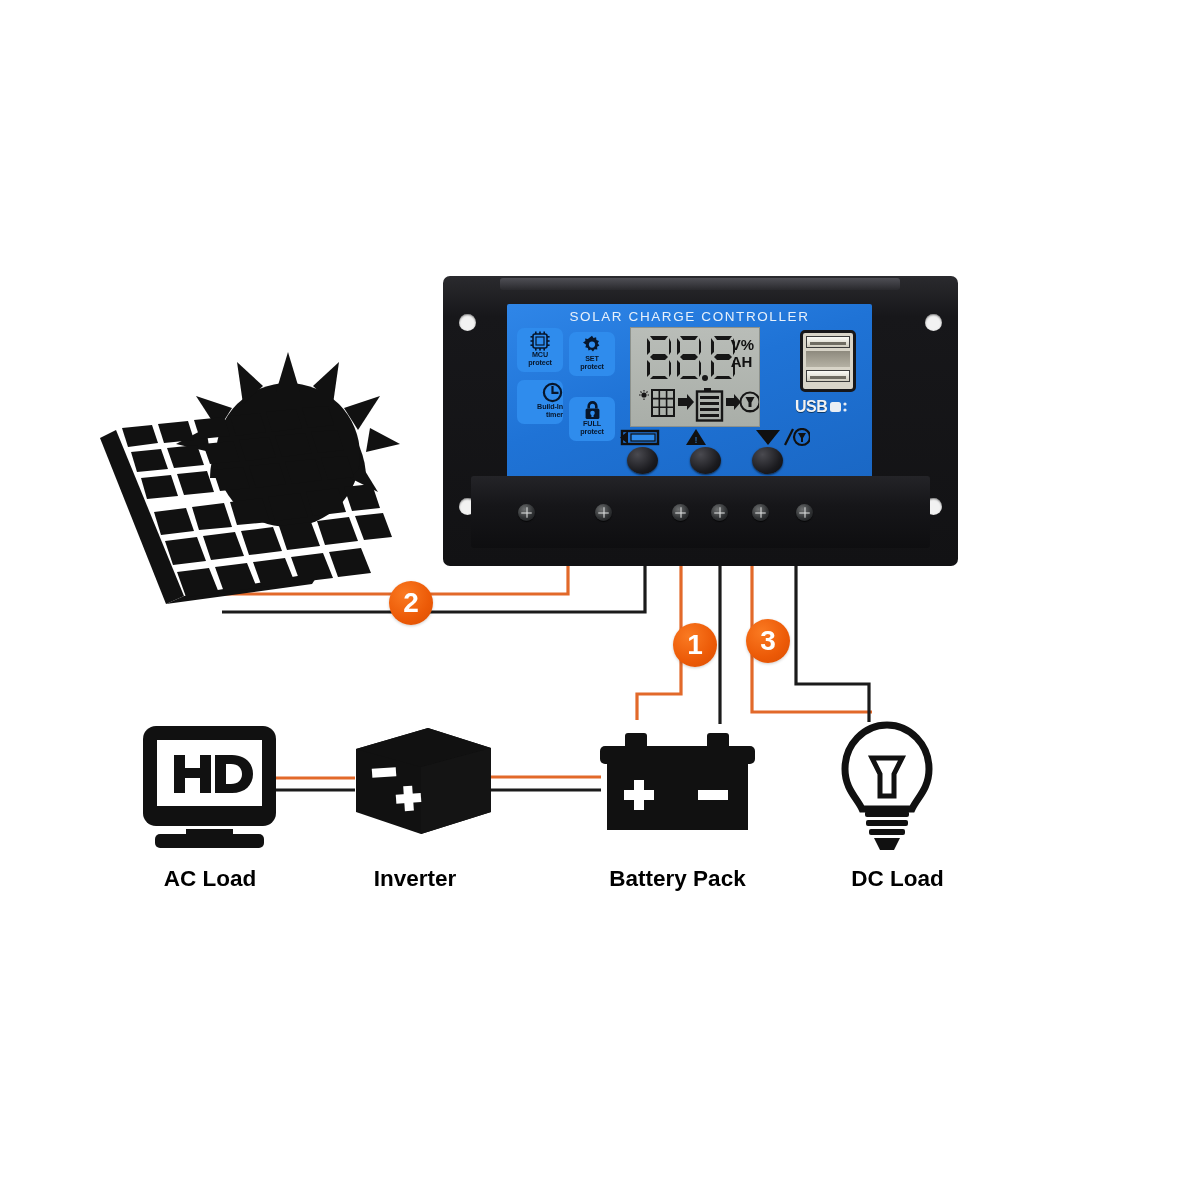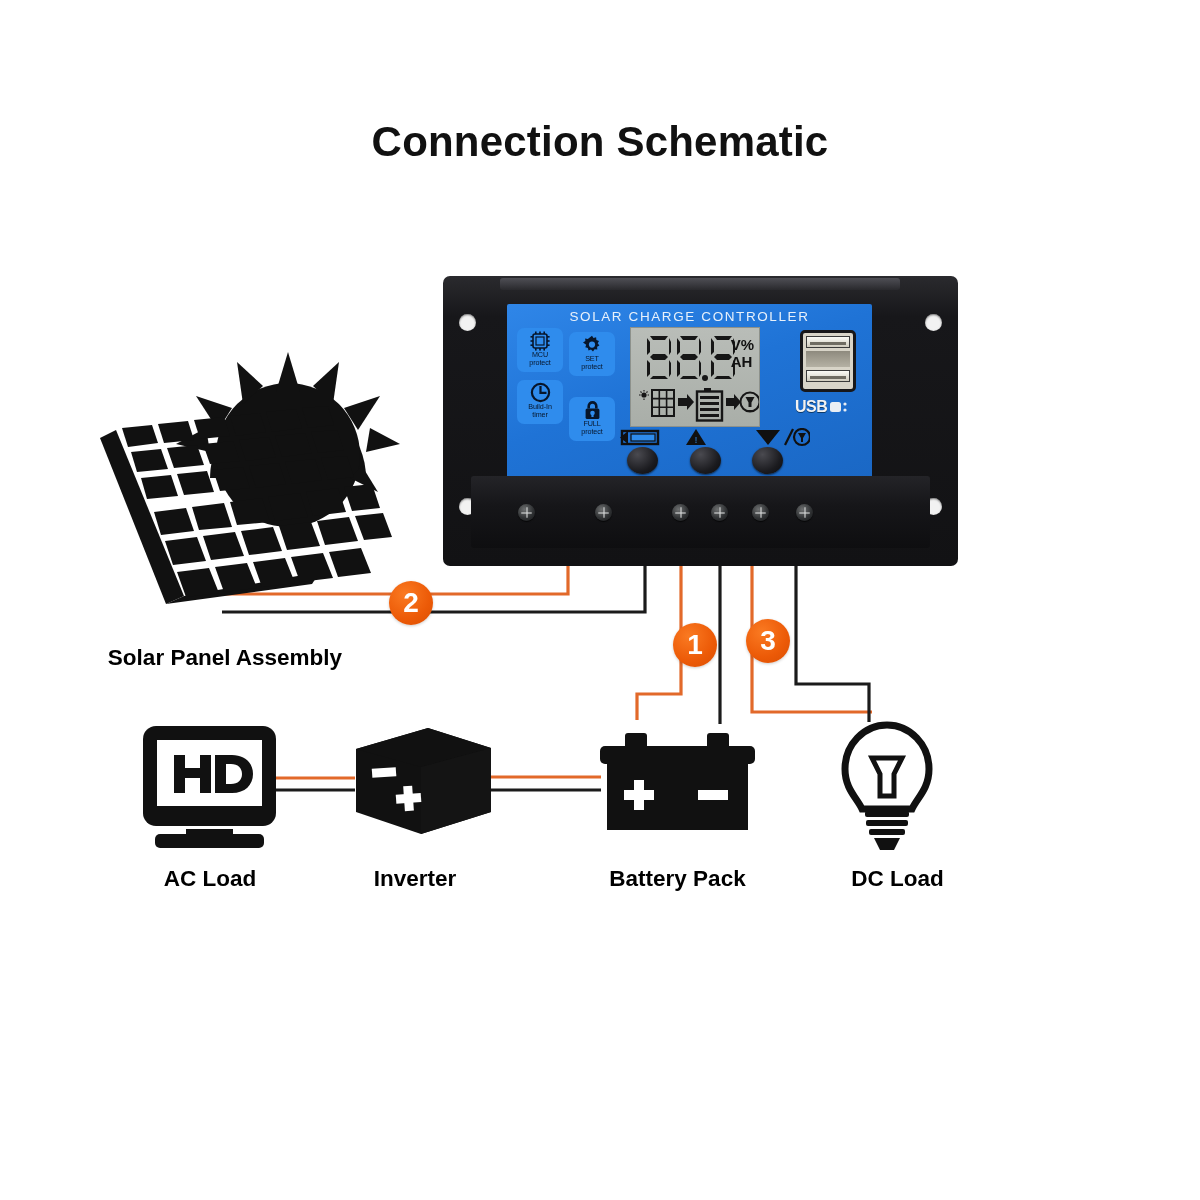--- a/index.html
+++ b/index.html
@@ -32,24 +32,24 @@
              border-radius:2px;}
   .brand{position:absolute;left:0;top:5px;width:365px;text-align:center;
          color:#e8f1fb;font-size:13.5px;letter-spacing:1.6px;}
 
   
   .badge{position:absolute;width:46px;height:44px;border-radius:7px;
          background:#2f8ced;display:flex;flex-direction:column;
          align-items:center;justify-content:flex-start;padding-top:2px;
          box-sizing:border-box;}
   .badge .bico{height:21px;display:flex;align-items:center;justify-content:center;}
-  .badge .btxt{font-size:7.2px;font-weight:normal;line-height:8.2px;color:#07162b;
+  .badge .btxt{font-size:7.2px;font-weight:bold;line-height:8.2px;color:#07162b;
          text-align:center;letter-spacing:-.1px;}
   .bg1{left:10px;top:24px;} .bg2{left:62px;top:28px;}
-  .bg3{left:10px;top:76px;} .bg4{left:62px;top:76px;margin-top:17px;}
+  .bg3{left:10px;top:76px;align-items:flex-end;} .bg4{left:62px;top:76px;margin-top:17px;}
 
   
   .lcd{position:absolute;left:123px;top:23px;width:128px;height:98px;
        background:linear-gradient(#b9bdb8,#a9aea8);border:1px solid #8d918b;}
   .lcd-units{position:absolute;right:5px;top:8px;font-size:15px;font-weight:bold;
        line-height:17px;color:#111;font-family:"Liberation Sans",sans-serif;}
 
   
   .btn-knob{position:absolute;width:31px;height:27px;border-radius:50%;
        background:radial-gradient(ellipse at 34% 28%,#4a4a50,#1b1b1f 62%,#0b0b0d);
@@ -91,21 +91,20 @@
 
   
   .dev-label{position:absolute;font-size:22.5px;font-weight:bold;color:#000;
        text-align:center;white-space:nowrap;}
 </style>
 </head>
 <body>
 
 <div id="stage">
 
-  <div class="title">Connection Schematic</div>
 
   <svg class="layer" viewBox="0 0 1200 1200">
     <g fill="none" stroke-width="3.2">
 
       <path stroke="#e2692a" d="M222,594 H568 V566"></path>
       <path stroke="#1b1b1b" d="M222,612 H645 V566"></path>
 
       <path stroke="#e2692a" d="M681,566 V694 H637 V720"></path>
 
       <path stroke="#1b1b1b" d="M720,566 V724"></path>
@@ -449,19 +448,18 @@
       <div class="screw" style="left:240px;top:28px"></div>
       <div class="screw" style="left:281px;top:28px"></div>
       <div class="screw" style="left:325px;top:28px"></div>
     </div>
   </div>
 
   <div class="marker" style="left:389px;top:581px">2</div>
   <div class="marker" style="left:673px;top:623px">1</div>
   <div class="marker" style="left:746px;top:619px">3</div>
 
-  <div class="dev-label" style="left:0px;top:645px;width:450px;text-align:center">Solar Panel Assembly</div>
   <div class="dev-label" style="left:110px;top:866px;width:200px;">AC Load</div>
   <div class="dev-label" style="left:325px;top:866px;width:180px;">Inverter</div>
   <div class="dev-label" style="left:580px;top:866px;width:195px;">Battery Pack</div>
   <div class="dev-label" style="left:810px;top:866px;width:175px;">DC Load</div>
 
 </div>
 
 </body></html>

